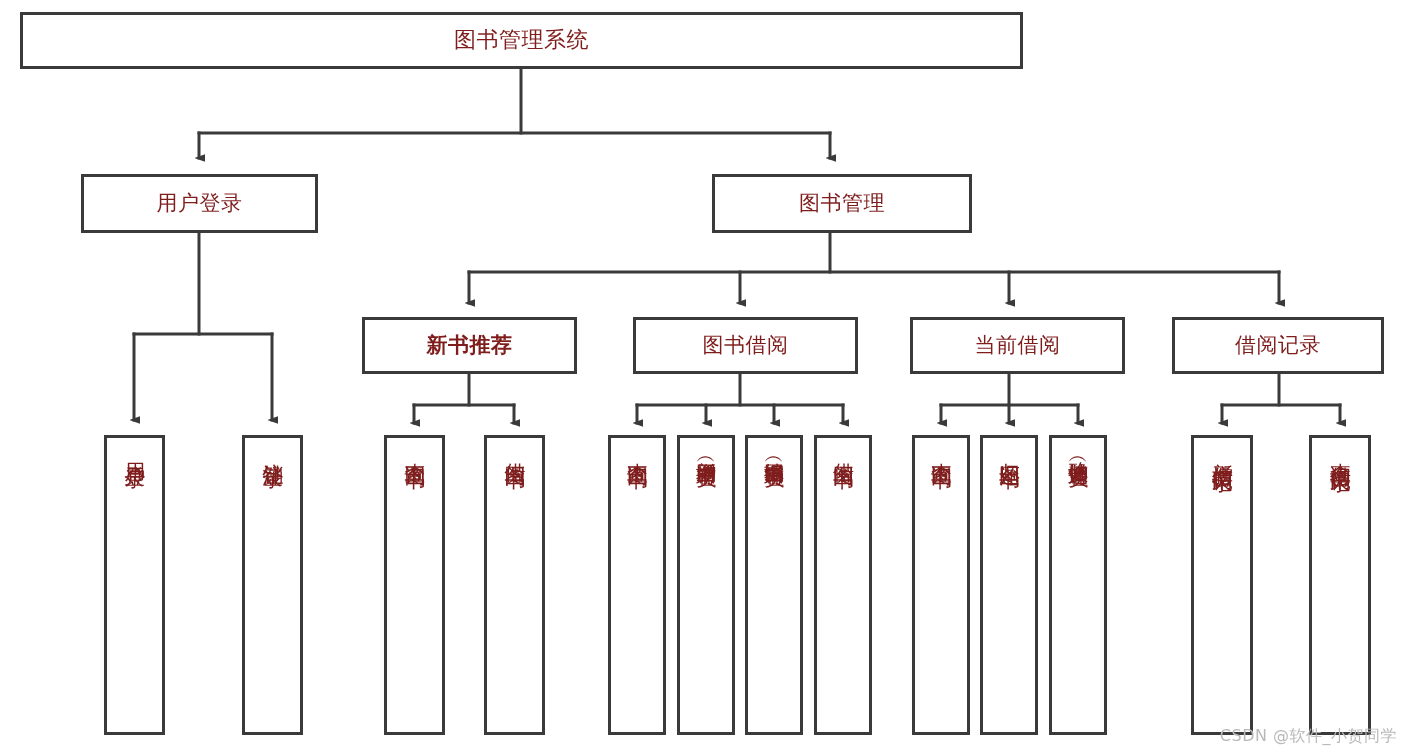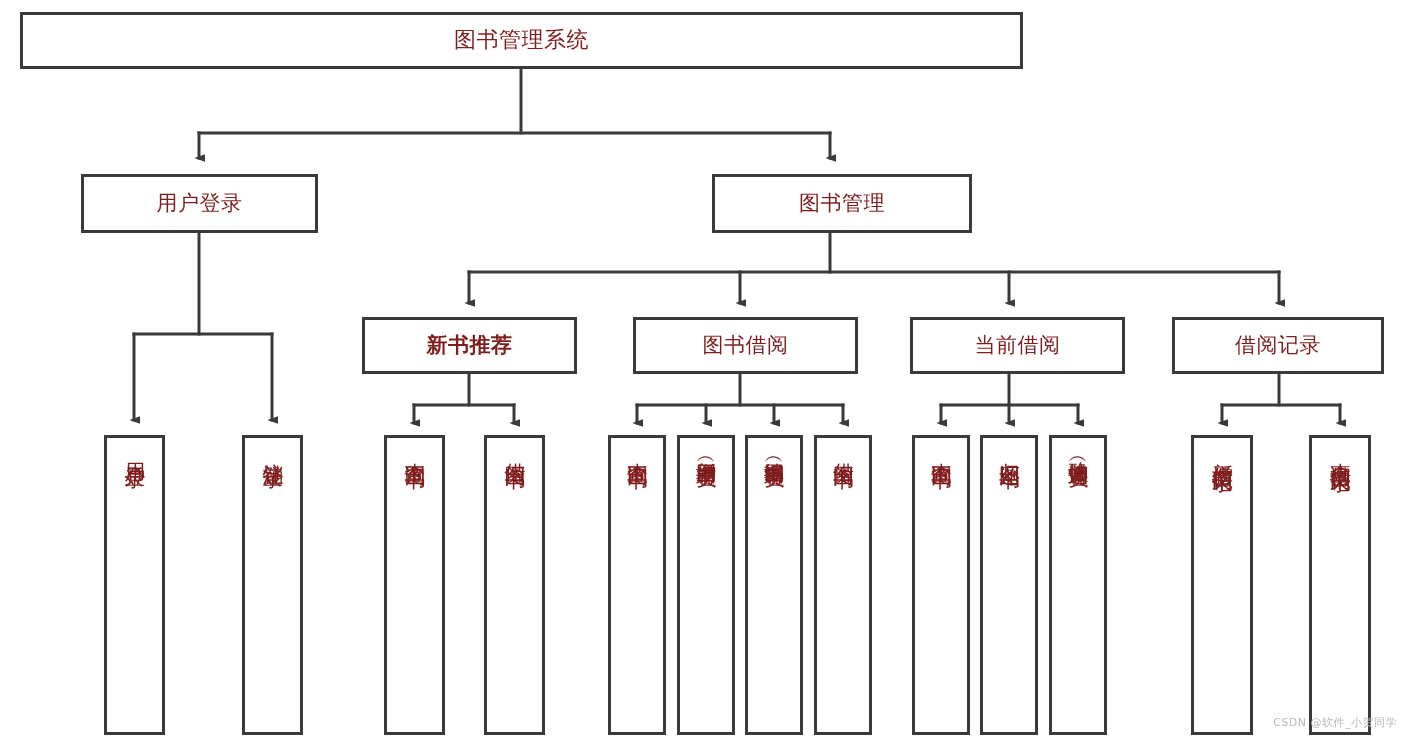--- a/index.html
+++ b/index.html
@@ -61,22 +61,22 @@
     letter-spacing: 2px;
     white-space: nowrap;
   }
   .node.v.tall .node-label {
     font-size: 20px;
     letter-spacing: 1px;
   }
   .watermark {
     position: absolute;
     right: 8px;
-    bottom: 17px;
-    font-size: 11px;
+    bottom: 0;
+    font-size: 16px;
     color: #b9b9b9;
     white-space: nowrap;
     letter-spacing: 0.5px;
   }
 </style>
 </head>
 <body>
 
 <div id="canvas">
 

